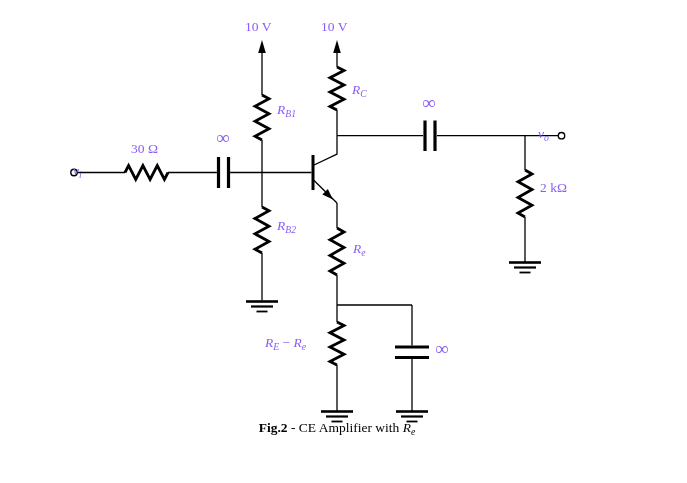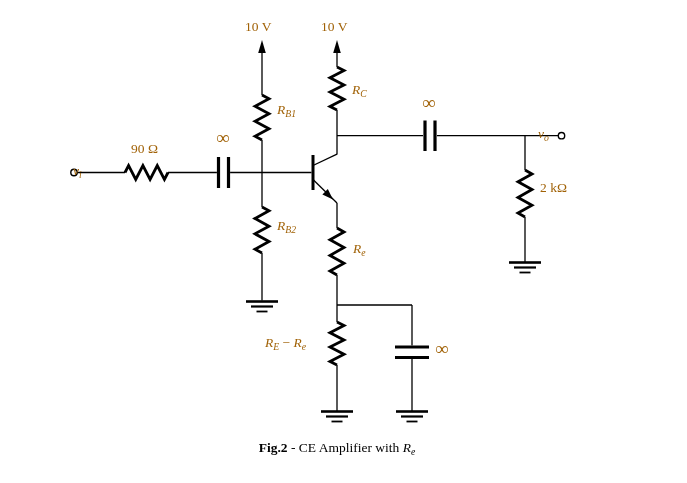--- a/index.html
+++ b/index.html
@@ -16,39 +16,39 @@
     overflow: hidden;
   }
   svg.circuit {
     position: absolute;
     left: 0;
     top: 0;
   }
   .lbl {
     position: absolute;
     font-size: 13.5px;
-    color: #a16207;
+    color: #8b5cf6;
     white-space: nowrap;
     line-height: 1.1;
   }
   .lbl .it, .lbl sub { font-style: italic; }
   .lbl sub {
     font-size: 0.72em;
     vertical-align: -0.28em;
     line-height: 1;
   }
   .inf {
     font-size: 19px;
     line-height: 1;
     font-weight: 400;
   }
   .caption {
     position: absolute;
     left: 0;
-    top: 440px;
+    top: 420px;
     width: 674px;
     text-align: center;
     font-size: 13.5px;
     color: #000;
   }
   .caption .figno { font-weight: bold; }
   .caption .it, .caption sub { font-style: italic; }
   .caption sub { font-size: 0.72em; vertical-align: -0.28em; }
   .wire { stroke: #000; stroke-width: 1.3; fill: none; }
   .res  { stroke: #000; stroke-width: 2.8; fill: none; stroke-linejoin: miter; }
@@ -145,21 +145,21 @@
     </g>
 
     <circle class="term" cx="74" cy="172.5" r="3.2"></circle>
     <circle class="term" cx="561.5" cy="135.7" r="3.2"></circle>
   </svg>
 
   <span class="lbl" style="left:50px; top:164px;margin-left:23px;"><span class="it">v</span><sub>i</sub></span>
 
   <span class="lbl" style="left:538px; top:127px;"><span class="it">v</span><sub>o</sub></span>
 
-  <span class="lbl" style="left:131px; top:142px;">90 Ω</span>
+  <span class="lbl" style="left:131px; top:142px;">30 Ω</span>
 
   <span class="lbl inf" style="left:216px; top:128px;">∞</span>
 
   <span class="lbl" style="left:245px; top:20px;">10 V</span>
 
   <span class="lbl" style="left:321px; top:20px;">10 V</span>
 
   <span class="lbl" style="left:277px; top:103px;"><span class="it">R</span><sub>B1</sub></span>
 
   <span class="lbl" style="left:352px; top:83px;"><span class="it">R</span><sub>C</sub></span>

